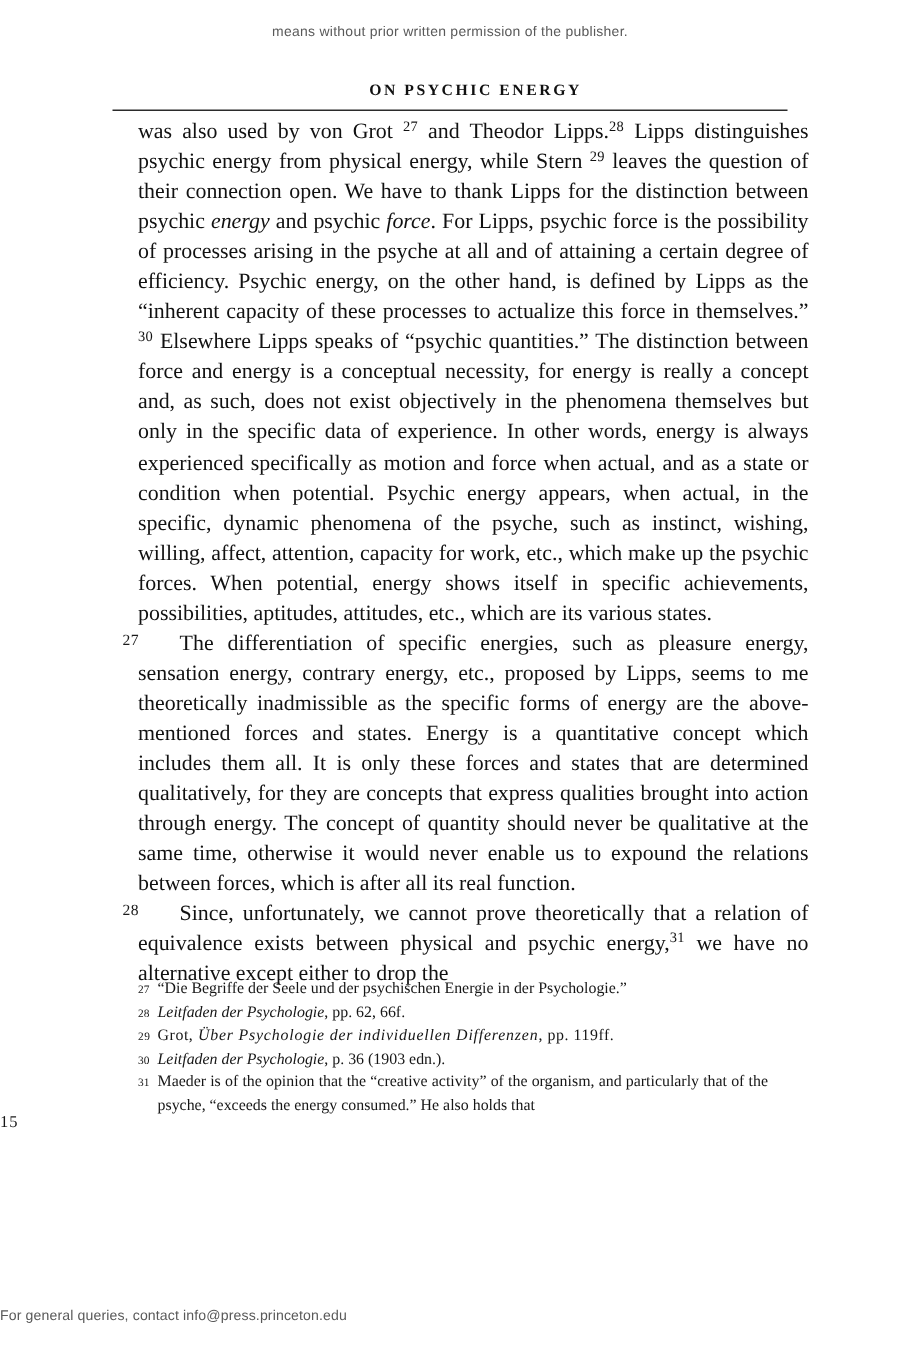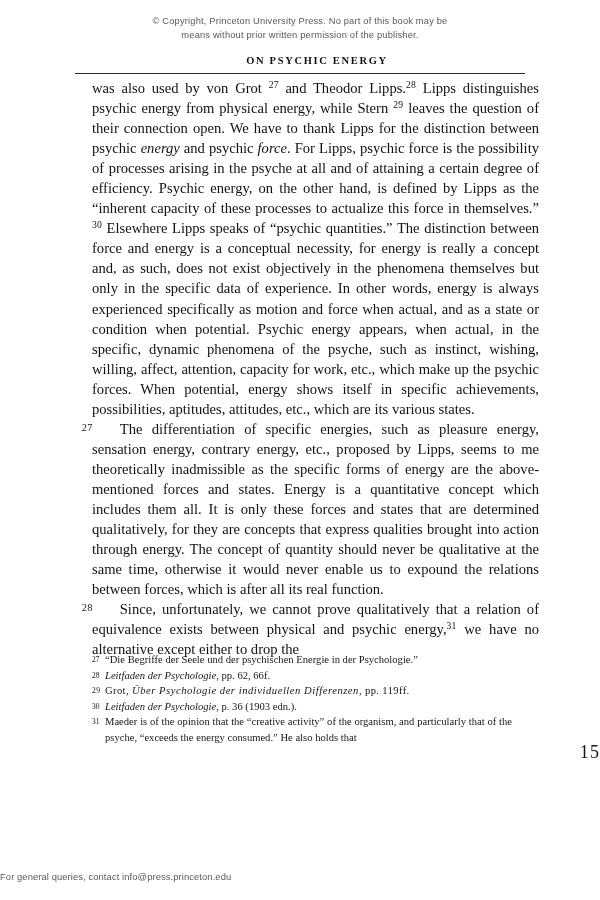--- a/index.html
+++ b/index.html
@@ -124,22 +124,22 @@
   .footnote i { font-style: italic; }
   .fn-29 { letter-spacing: 0.035em; }
   .fn-29 i { letter-spacing: 0.05em; }
 
   
   .page-number {
     position: absolute;
     left: 0;
     top: 742px;
     width: 600px;
-    text-align: right;
-    font-size: 18px;
+    text-align: left;
+    font-size: 11px;
     color: #161616;
     letter-spacing: 0.06em;
   }
 
   
   .queries-line {
     position: absolute;
     left: 0;
     top: 871px;
     width: 600px;
@@ -149,34 +149,33 @@
     color: #595959;
     letter-spacing: 0.01em;
   }
 </style>
 </head>
 <body>
 
 <div class="page">
 
   <div class="copyright-notice">
-    <div>© Copyright, Princeton University Press. No part of this book may be</div>
     <div>means without prior written permission of the publisher.</div>
   </div>
 
   <div class="running-head">ON  PSYCHIC  ENERGY</div>
   <div class="head-rule"></div>
 
   <div class="body-block">
 
     <p class="para"><span>was also used by von Grot </span><sup class="fn">27</sup><span> and Theodor Lipps.</span><sup class="fn">28</sup><span> Lipps distinguishes psychic energy from physical energy, while Stern </span><sup class="fn">29</sup><span> leaves the question of their connection open. We have to thank Lipps for the distinction between psychic </span><i>energy</i><span> and psychic </span><i>force</i><span>. For Lipps, psychic force is the possibility of processes arising in the psyche at all and of attaining a certain degree of efficiency. Psychic energy, on the other hand, is defined by Lipps as the “inherent capacity of these processes to actualize this force in themselves.” </span><sup class="fn">30</sup><span> Elsewhere Lipps speaks of “psychic quantities.” The distinction between force and energy is a conceptual necessity, for energy is really a concept and, as such, does not exist objectively in the phenomena themselves but only in the specific data of experience. In other words, energy is always experienced specifically as motion and force when actual, and as a state or condition when potential. Psychic energy appears, when actual, in the specific, dynamic phenomena of the psyche, such as instinct, wishing, willing, affect, attention, capacity for work, etc., which make up the psychic forces. When potential, energy shows itself in specific achievements, possibilities, aptitudes, attitudes, etc., which are its various states.</span></p>
 
     <p class="para indented"><span class="para-num">27</span><span>The differentiation of specific energies, such as pleasure energy, sensation energy, contrary energy, etc., proposed by Lipps, seems to me theoretically inadmissible as the specific forms of energy are the above-mentioned forces and states. Energy is a quantitative concept which includes them all. It is only these forces and states that are determined qualitatively, for they are concepts that express qualities brought into action through energy. The concept of quantity should never be qualitative at the same time, otherwise it would never enable us to expound the relations between forces, which is after all its real function.</span></p>
 
-    <p class="para indented"><span class="para-num">28</span><span>Since, unfortunately, we cannot prove qualitatively that a relation of equivalence exists between physical and psychic energy,</span><sup class="fn">31</sup><span> we have no alternative except either to drop the</span></p>
+    <p class="para indented"><span class="para-num">28</span><span>Since, unfortunately, we cannot prove theoretically that a relation of equivalence exists between physical and psychic energy,</span><sup class="fn">31</sup><span> we have no alternative except either to drop the</span></p>
 
   </div>
 
   <div class="footnotes">
     <p class="footnote"><span class="fn-mark">27</span><span>“Die Begriffe der Seele und der psychischen Energie in der Psychologie.”</span></p>
 
     <p class="footnote"><span class="fn-mark">28</span><i>Leitfaden der Psychologie</i><span>, pp. 62, 66f.</span></p>
 
     <p class="footnote fn-29"><span class="fn-mark">29</span><span>Grot, </span><i>Über Psychologie der individuellen Differenzen</i><span>, pp. 119ff.</span></p>
 

